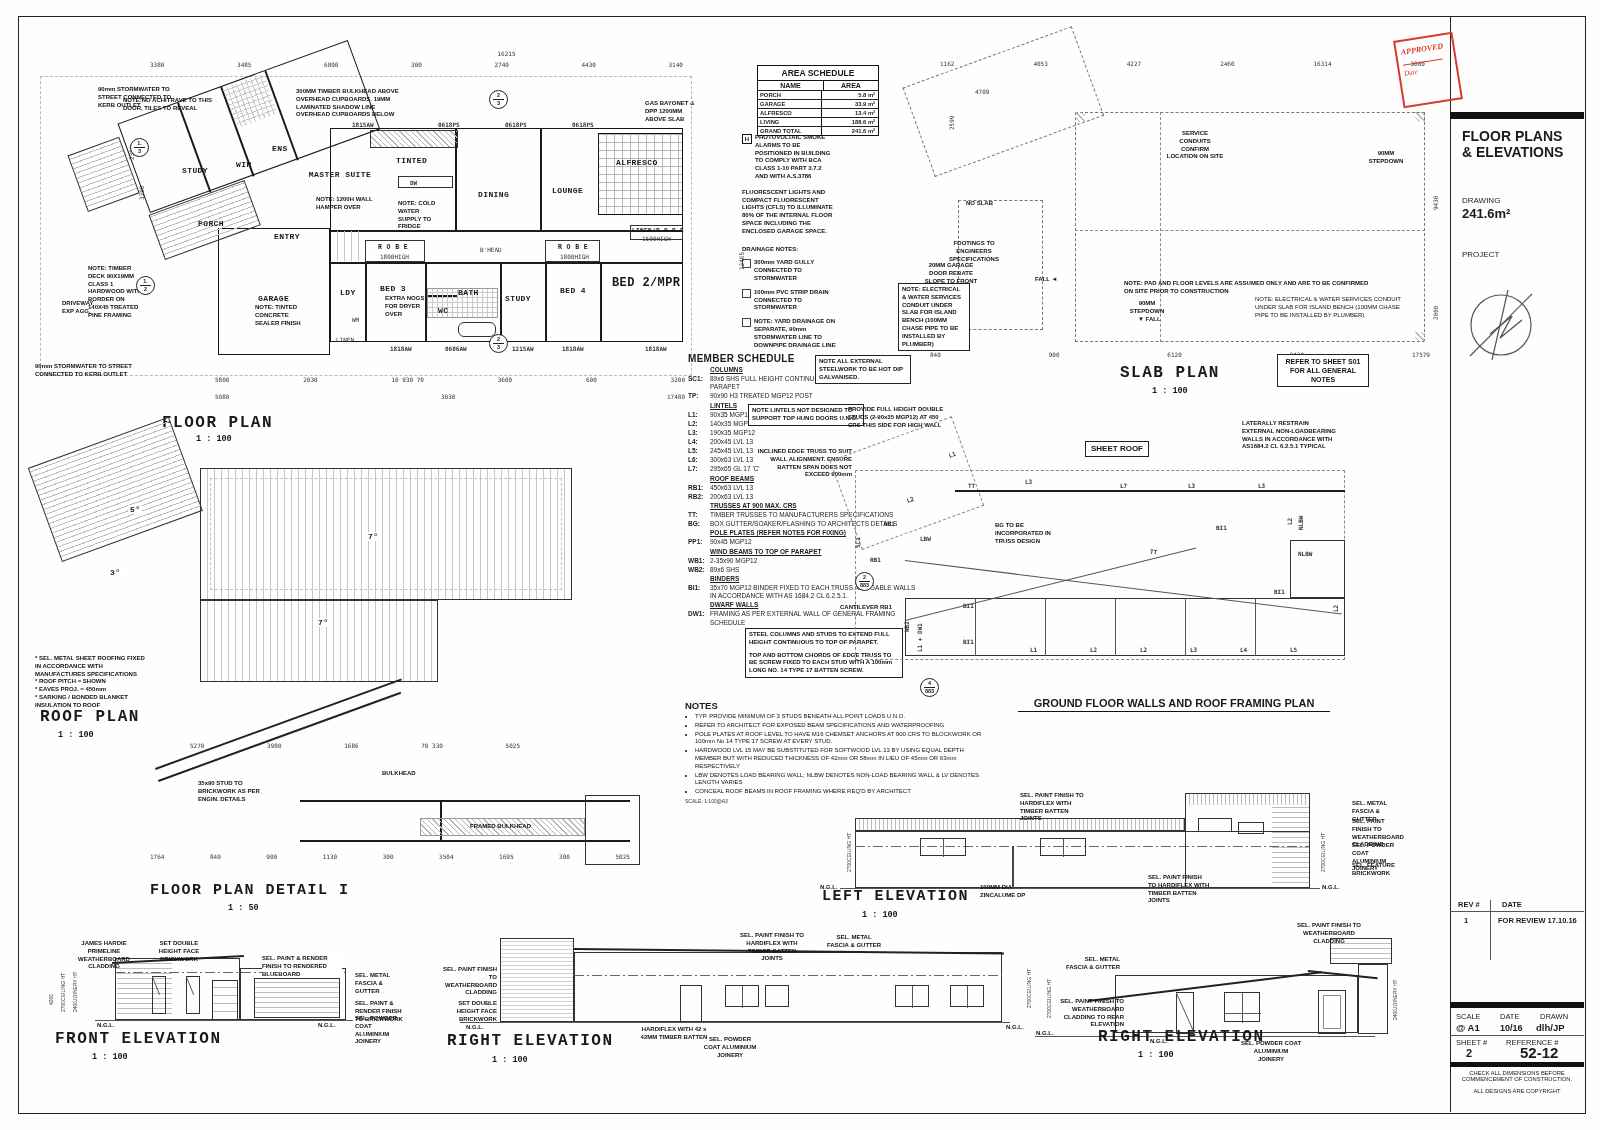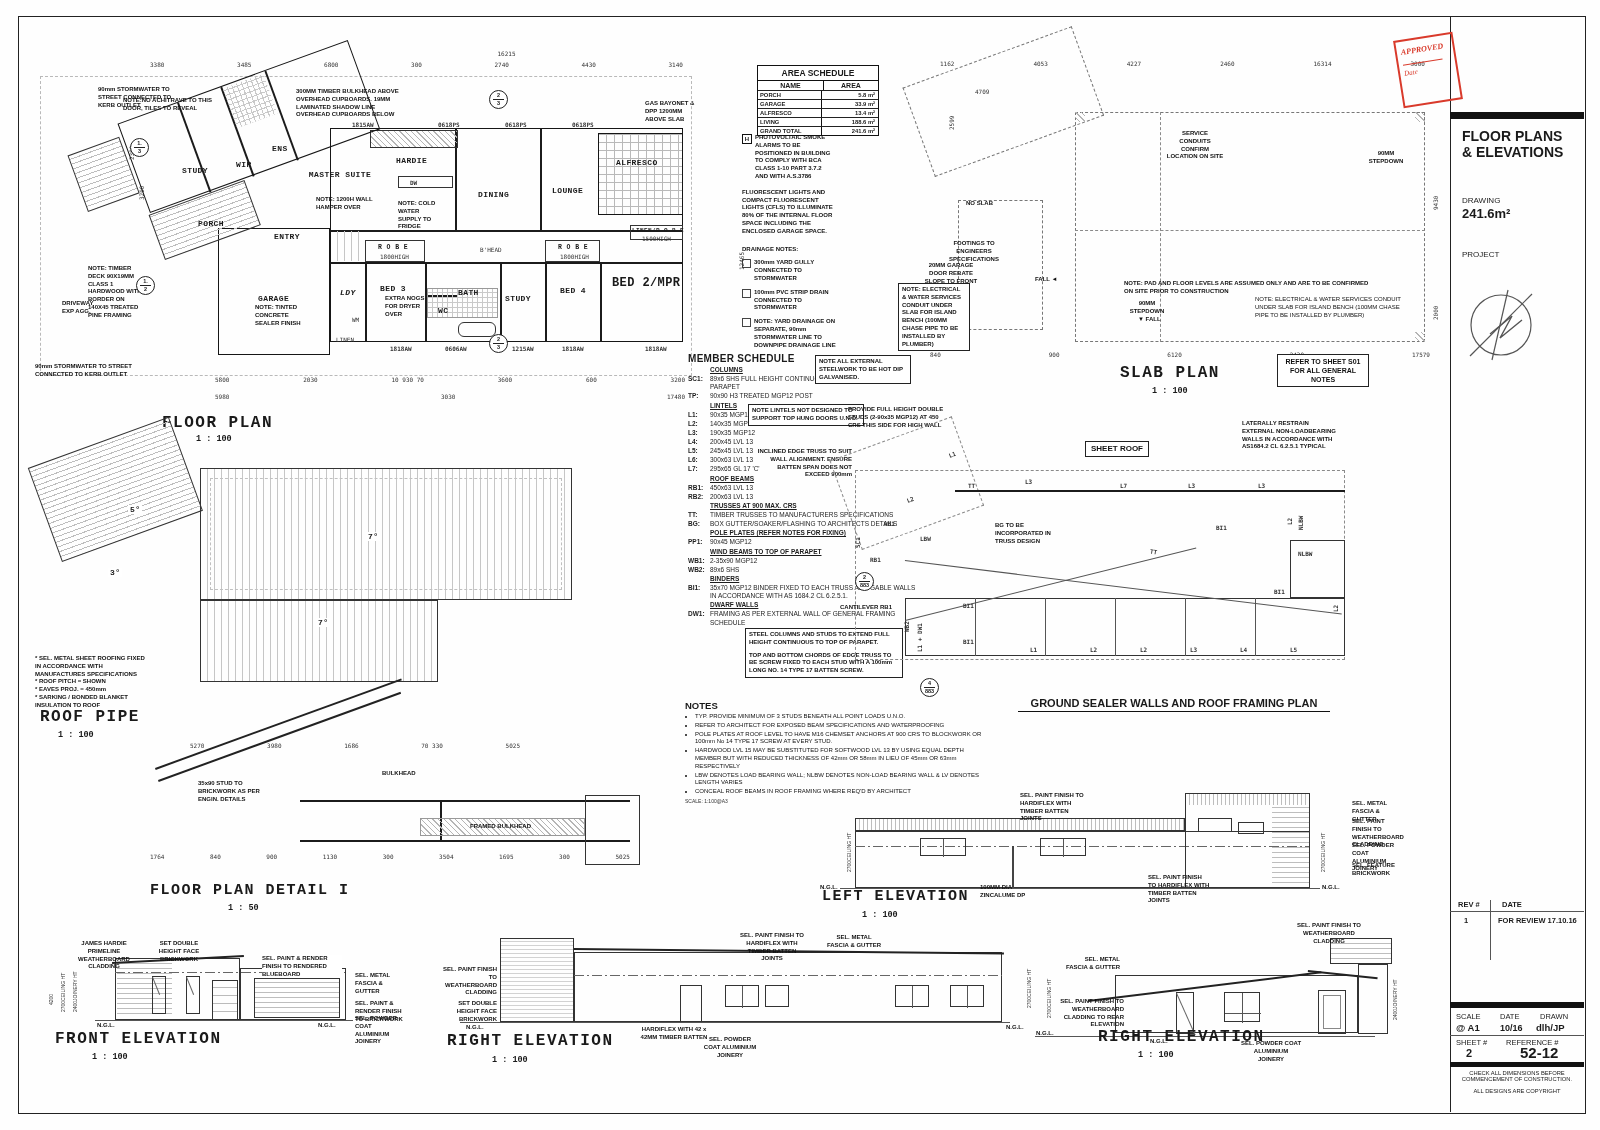--- a/index.html
+++ b/index.html
@@ -179,23 +179,23 @@
   <div class="a w1 h-horiz rot20" style="left:165px;top:212px;width:102px;height:48px;"></div>
   <div class="a w1 h-horiz rot20" style="left:88px;top:152px;width:55px;height:60px;"></div>
 
   <div class="a room" style="left:182px;top:166px;">STUDY</div>
   <div class="a room" style="left:236px;top:160px;">WIR</div>
   <div class="a room" style="left:272px;top:144px;">ENS</div>
   <div class="a room tc" style="left:305px;top:170px;width:70px;white-space:normal;">MASTER SUITE</div>
   <div class="a room" style="left:198px;top:219px;">PORCH</div>
   <div class="a room" style="left:274px;top:232px;">ENTRY</div>
   <div class="a room" style="left:258px;top:294px;">GARAGE</div>
-  <div class="a room" style="left:340px;top:288px;font-style:italic;">LDY</div>
+  <div class="a room" style="left:340px;top:288px;">LDY</div>
   <div class="a room" style="left:380px;top:284px;">BED 3</div>
-  <div class="a room" style="left:396px;top:156px;">HARDIE</div>
+  <div class="a room" style="left:396px;top:156px;">TINTED</div>
   <div class="a room" style="left:478px;top:190px;">DINING</div>
   <div class="a room" style="left:552px;top:186px;">LOUNGE</div>
   <div class="a room" style="left:616px;top:158px;">ALFRESCO</div>
   <div class="a room" style="left:438px;top:306px;">WC</div>
   <div class="a room" style="left:458px;top:288px;">BATH</div>
   <div class="a room" style="left:505px;top:294px;">STUDY</div>
   <div class="a room" style="left:560px;top:286px;">BED 4</div>
   <div class="a room" style="left:612px;top:276px;font-size:12px;">BED 2/MPR</div>
   <div class="a room" style="left:378px;top:244px;font-size:6.5px;">R O B E</div>
   <div class="a room" style="left:558px;top:244px;font-size:6.5px;">R O B E</div>
@@ -261,21 +261,21 @@
   <div class="a room" style="left:108px;top:568px;background:#fff;padding:0 2px;">3°</div>
   <div class="a room" style="left:366px;top:532px;background:#fff;padding:0 2px;">7°</div>
   <div class="a room" style="left:316px;top:618px;background:#fff;padding:0 2px;">7°</div>
   <div class="a" style="left:35px;top:655px;width:112px;">
 
   <div class="note b">* SEL. METAL SHEET ROOFING FIXED IN ACCORDANCE WITH MANUFACTURES SPECIFICATIONS</div>
       <div class="note b">* ROOF PITCH  =  SHOWN</div>
       <div class="note b">* EAVES PROJ.  =  450mm</div>
       <div class="note b">* SARKING / BONDED BLANKET INSULATION TO ROOF</div>
     </div>
-  <div class="a ptitle" style="left:40px;top:708px;">ROOF PIPE</div>
+  <div class="a ptitle" style="left:40px;top:708px;">ROOF PLAN</div>
   <div class="a pscale" style="left:58px;top:730px;">1 : 100</div>
 
   <div class="a dimrow" style="left:940px;top:60px;width:485px;">
 
   <span class="dim">1162</span>
       <span class="dim">4053</span>
       <span class="dim">4227</span>
       <span class="dim">2460</span>
       <span class="dim">16314</span>
       <span class="dim">3000</span>
@@ -533,21 +533,21 @@
       <span>2</span>
       <span class="mkline"></span>
       <span>883</span>
     </div>
   <div class="a mk" style="left:920px;top:678px;">
       <span>4</span>
       <span class="mkline"></span>
       <span>883</span>
     </div>
 
-  <div class="a b tc" style="left:1018px;top:697px;width:312px;font-size:11px;border-bottom:1.5px solid #111;padding-bottom:2px;font-family:'Liberation Sans',sans-serif;">GROUND SEALER WALLS AND ROOF FRAMING PLAN</div>
+  <div class="a b tc" style="left:1018px;top:697px;width:312px;font-size:11px;border-bottom:1.5px solid #111;padding-bottom:2px;font-family:'Liberation Sans',sans-serif;">GROUND FLOOR WALLS AND ROOF FRAMING PLAN</div>
 
   <div class="a" style="left:155px;top:768px;width:262px;height:1.5px;background:#222;transform:rotate(-20deg);transform-origin:0 0;"></div>
   <div class="a" style="left:158px;top:780px;width:258px;height:1.5px;background:#222;transform:rotate(-20deg);transform-origin:0 0;"></div>
   <div class="a hl" style="left:300px;top:800px;width:330px;"></div>
   <div class="a hl" style="left:300px;top:840px;width:330px;"></div>
   <div class="a vl" style="left:440px;top:800px;height:40px;"></div>
   <div class="a w1 h-diag" style="left:420px;top:818px;width:165px;height:18px;border-color:#999;"></div>
   <div class="a w1" style="left:585px;top:795px;width:55px;height:70px;"></div>
   <div class="a note b" style="left:198px;top:780px;width:66px;">35x90 STUD TO BRICKWORK AS PER ENGIN. DETAILS</div>
   <div class="a note b" style="left:382px;top:770px;">BULKHEAD</div>

